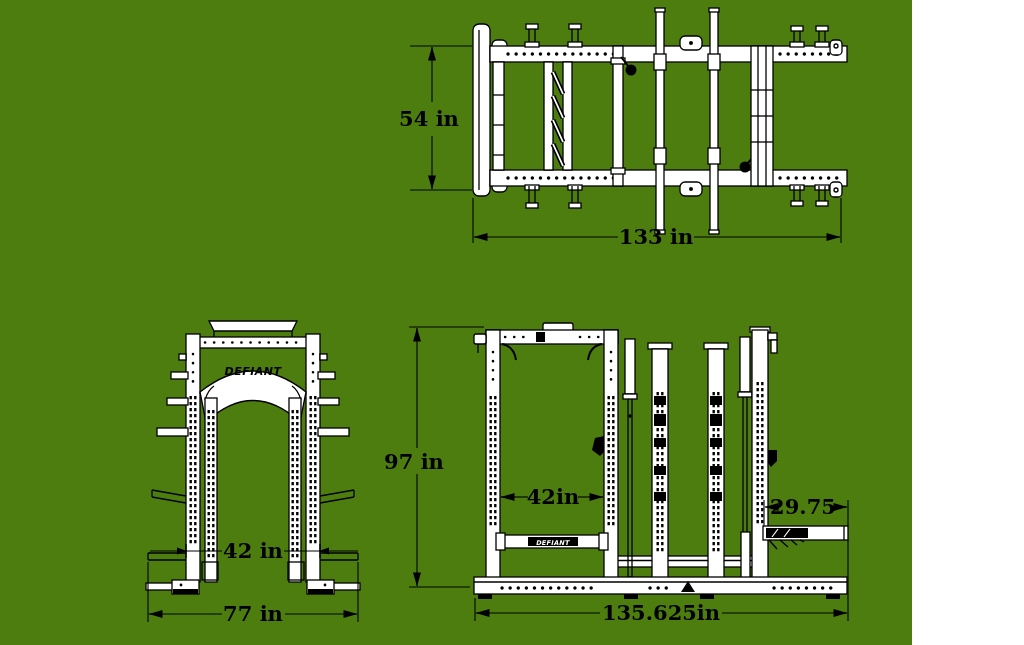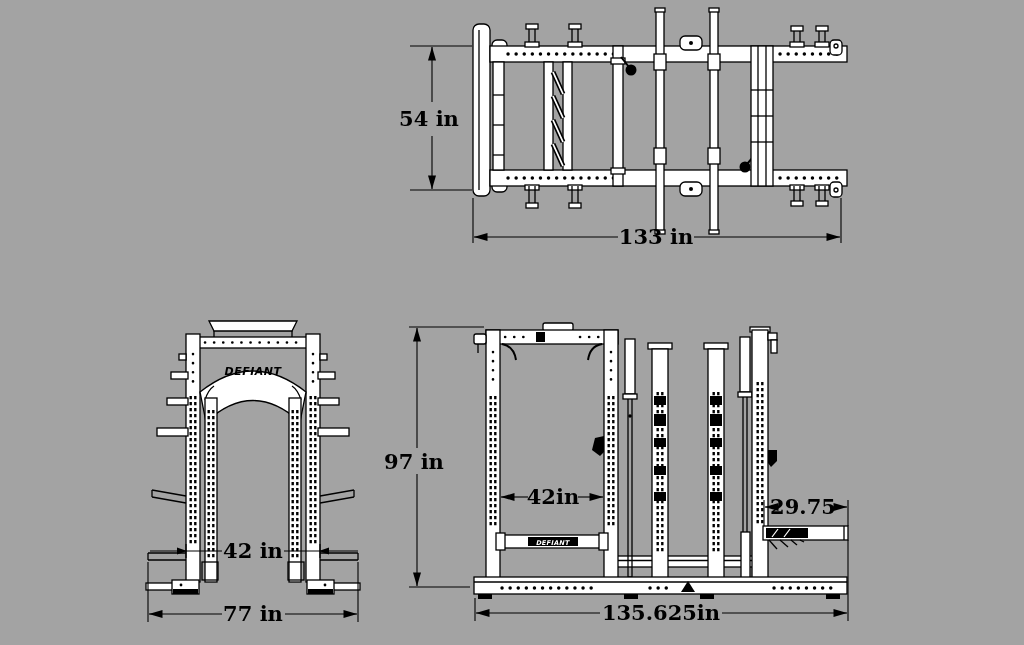--- a/index.html
+++ b/index.html
@@ -1,16 +1,16 @@
 <!DOCTYPE html>
 <html><head>
 <meta charset="utf-8">
 <style>
   html,body{margin:0;padding:0;background:#ffffff;}
-  #stage{position:relative;width:1024px;height:645px;background:#a3a3a3;overflow:hidden;}
+  #stage{position:relative;width:912px;height:645px;background:#4d7c0f;overflow:hidden;}
   svg{display:block;}
   .s  {stroke:#000;stroke-width:1.3;fill:#fff;}
   .sn {stroke:#000;stroke-width:1.3;fill:none;}
   .s2 {stroke:#000;stroke-width:2;fill:none;}
   .f  {fill:#000;stroke:none;}
   .dim{stroke:#000;stroke-width:1.1;fill:none;}
   .dots   {stroke:#000;stroke-width:3.4;stroke-linecap:round;stroke-dasharray:0.1 8;fill:none;}
   .dots-sm{stroke:#000;stroke-width:2.6;stroke-linecap:round;stroke-dasharray:0.1 9;fill:none;}
   .hs {stroke:#000;stroke-width:7;stroke-dasharray:3.2 2.8;fill:none;}
   .hsw{stroke:#fff;stroke-width:2.2;fill:none;}

